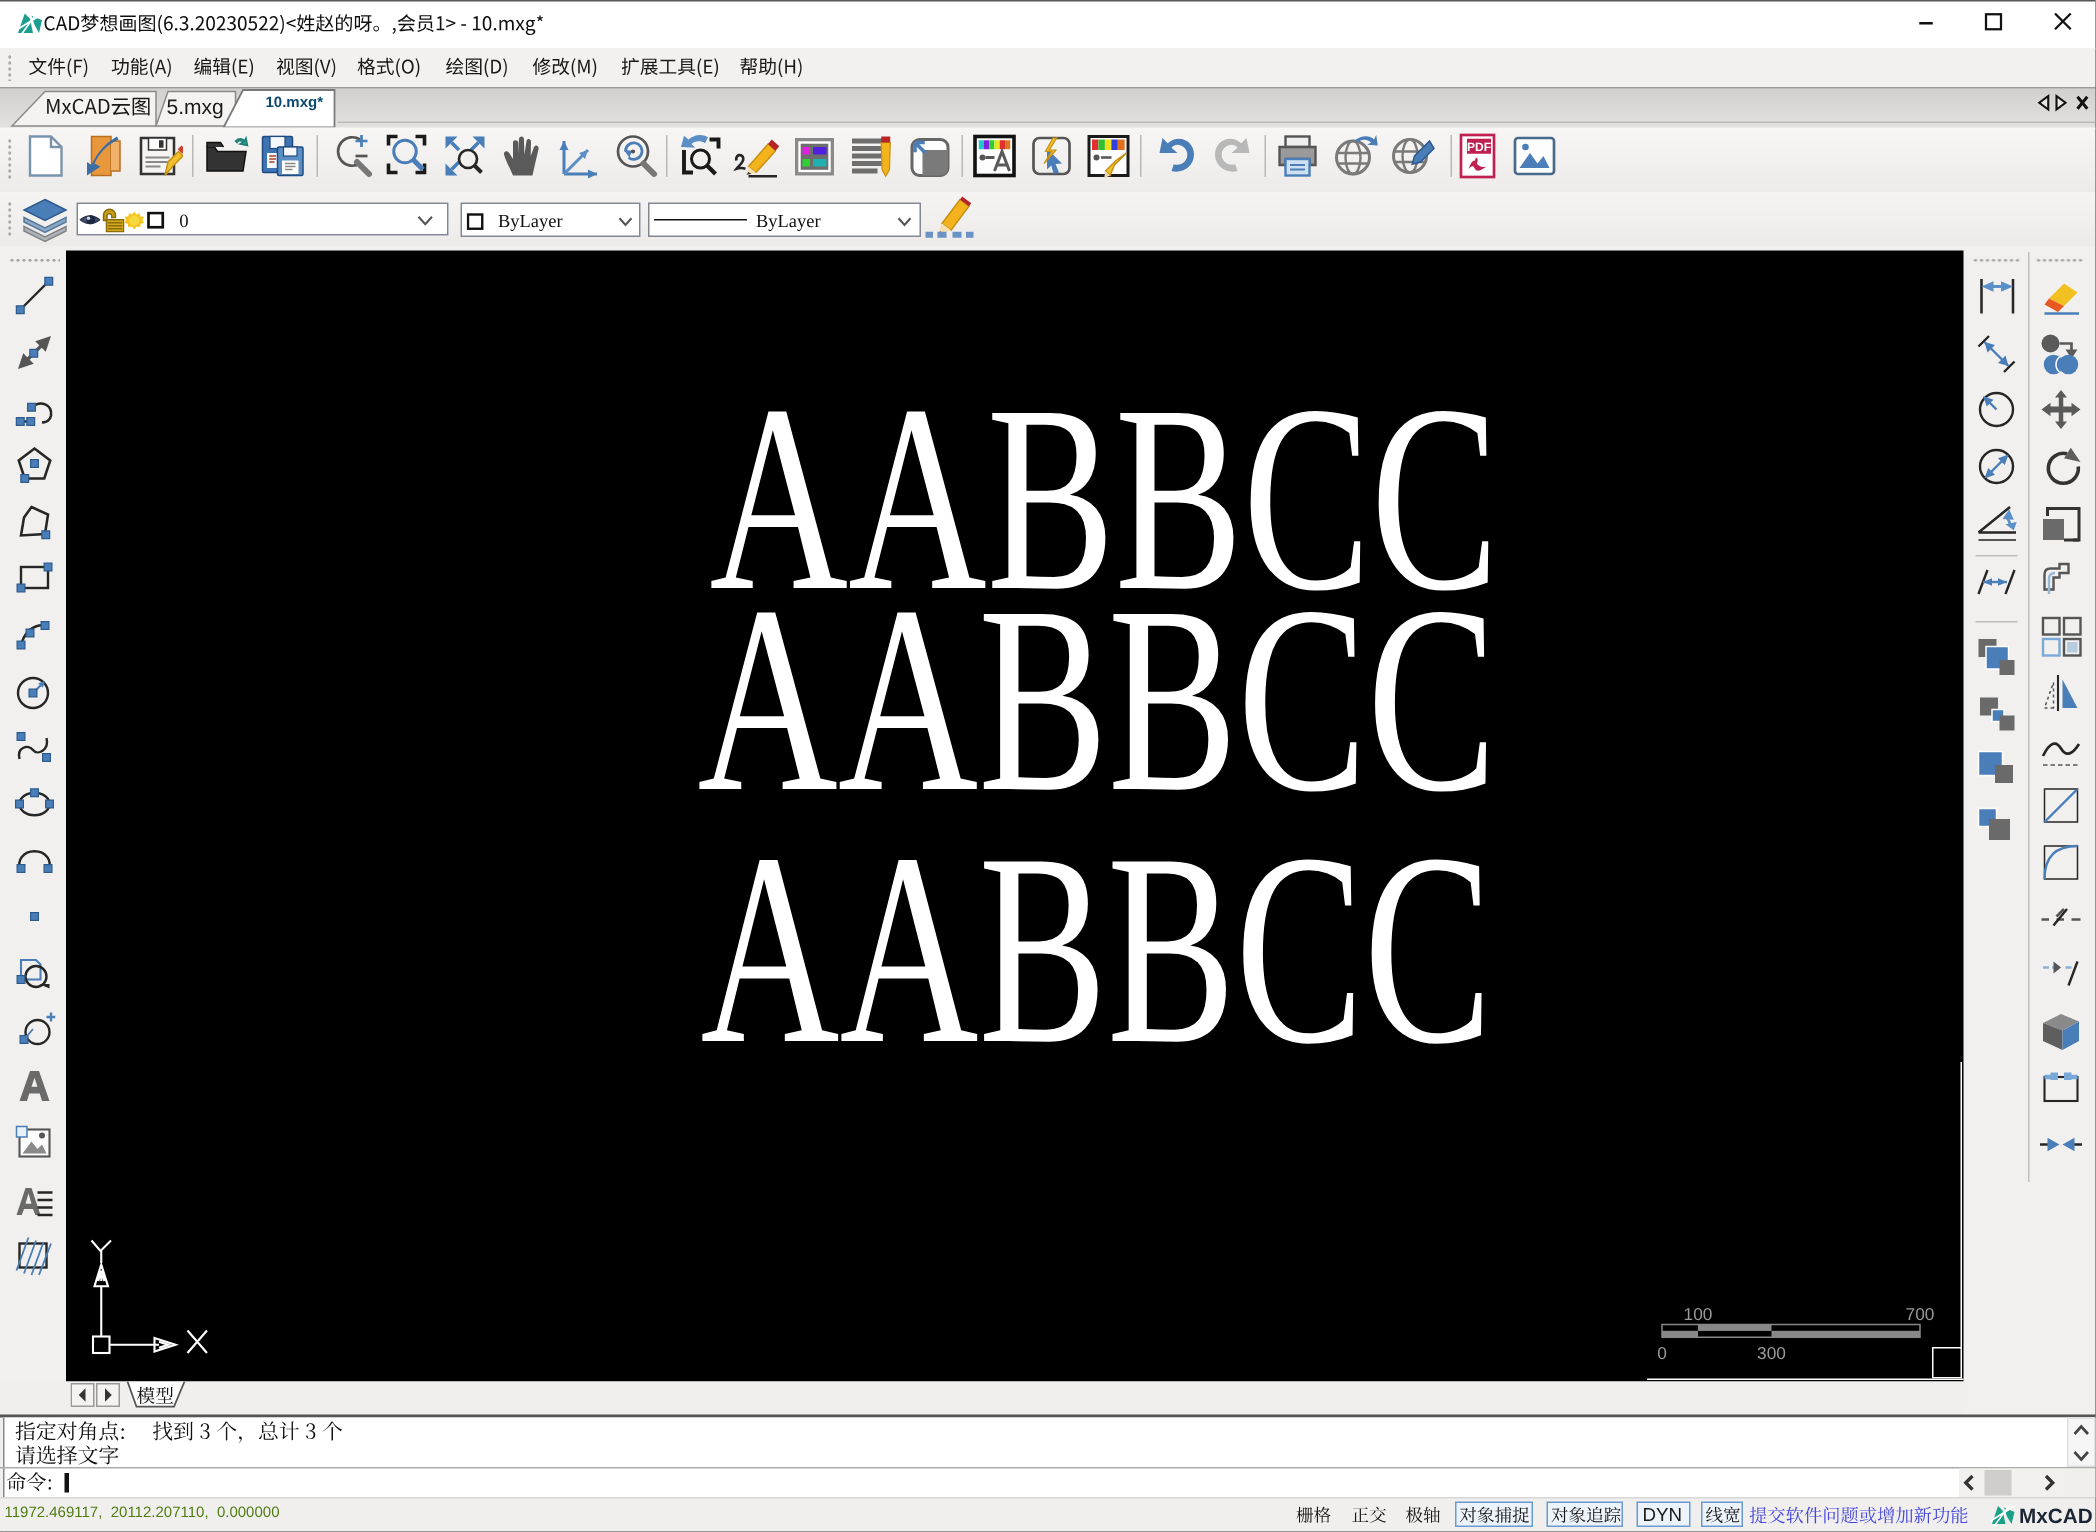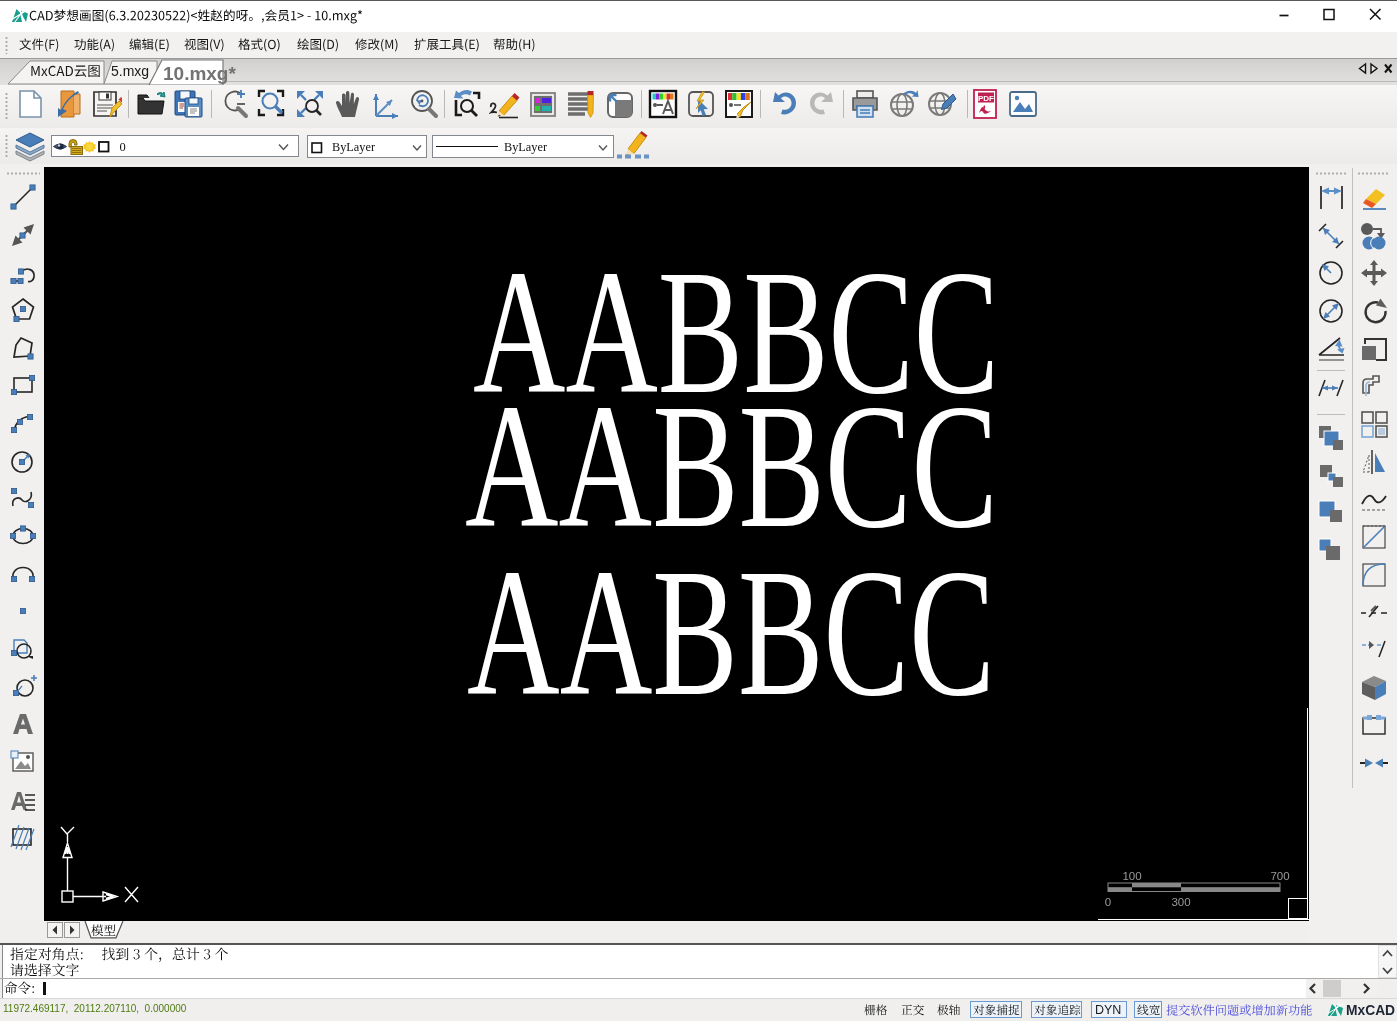--- a/index.html
+++ b/index.html
@@ -65,21 +65,21 @@
 <div class="abs" style="left:111px;top:63px;font-size:14px;color:#1a1a1a">5.mxg</div>
 <svg class="abs" style="left:1356px;top:62px" width="40" height="13" viewBox="0 0 40 13">
     <path d="M9.5 2 L3.5 6.5 L9.5 11 Z" fill="#e8e6e5" stroke="#111" stroke-width="1.4"></path>
     <path d="M15 2 L21 6.5 L15 11 Z" fill="#e8e6e5" stroke="#111" stroke-width="1.4"></path>
     <path d="M29 2.5 L35.5 10.5 M35.5 2.5 L29 10.5" stroke="#111" stroke-width="2"></path>
   </svg>
 <div class="abs" style="left:225px;top:80.5px;width:1172px;height:1px;background:#bbbab9"></div>
 <svg class="abs" style="left:145px;top:59px" width="80" height="26" viewBox="0 0 80 26">
     <path d="M17 1 H78 V26 H4 Z" fill="#ffffff" stroke="#7a7a7a" stroke-width="1.2"></path>
   </svg>
-<div class="abs" style="left:163px;top:62.5px;font-size:19px;font-weight:bold;color:#737373">10.mxg*</div>
+<div class="abs" style="left:177px;top:62.5px;font-size:10px;font-weight:bold;color:#0c4a6e">10.mxg*</div>
 <div class="abs" style="left:0;top:85px;width:1397px;height:43px;background:linear-gradient(#f7f6f5,#ecebea)"></div>
 <div class="vdots" style="left:5px;top:92px;height:28px"></div>
 <div class="sep1" style="left:128px"></div>
 <div class="sep1" style="left:211px"></div>
 <div class="sep1" style="left:444px"></div>
 <div class="sep1" style="left:641px"></div>
 <div class="sep1" style="left:760px"></div>
 <div class="sep1" style="left:843px"></div>
 <div class="sep1" style="left:967px"></div>
 <svg class="abs" style="left:14px;top:88px" width="32" height="32" viewBox="0 0 32 32">

